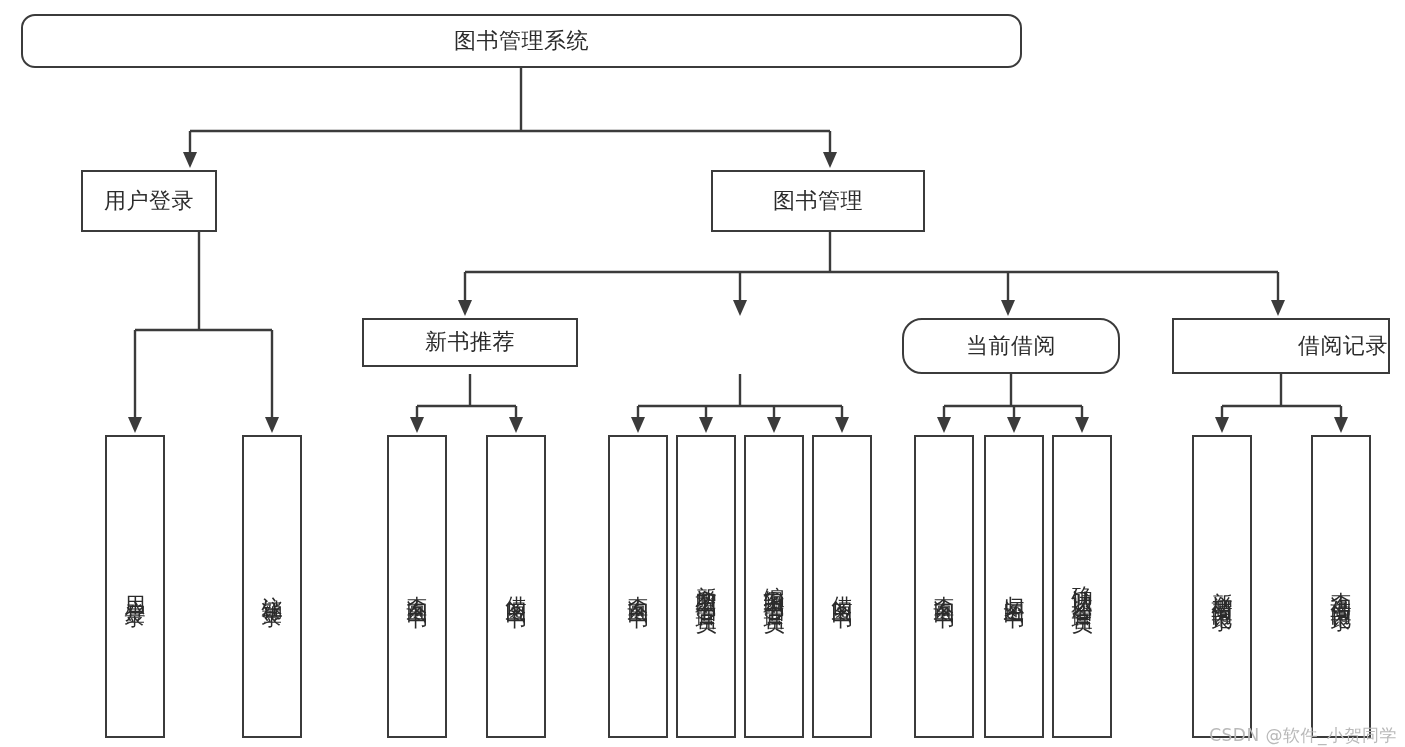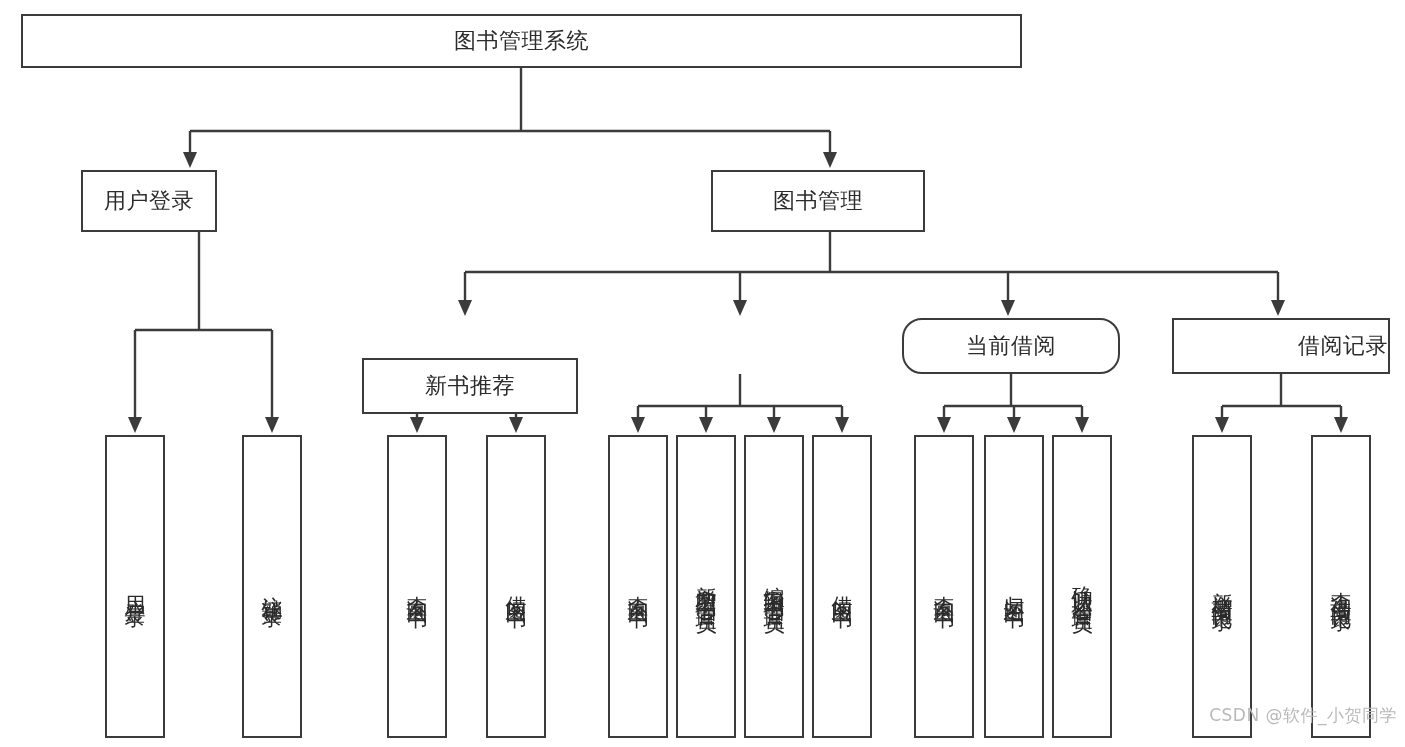--- a/index.html
+++ b/index.html
@@ -25,20 +25,21 @@
     position: absolute;
     box-sizing: border-box;
     background: #ffffff;
     border: 2px solid #3b3b3b;
     display: flex;
     align-items: center;
     justify-content: center;
   }
   .node-box.level0 {
     border-width: 2px;
+    border-radius: 14px;
   }
   .node-label-h {
     font-size: 22px;
     color: #2b2b2b;
     line-height: 1.1;
     letter-spacing: 0.5px;
     white-space: nowrap;
     text-align: center;
   }
   .node-box.leaf {
@@ -70,21 +71,21 @@
     fill: none;
     stroke-linecap: butt;
   }
   .conn-arrow {
     fill: #3b3b3b;
     stroke: none;
   }
   #watermark {
     position: absolute;
     right: 8px;
-    bottom: 20px;
+    bottom: 0;
     font-size: 17px;
     color: #b9b9b9;
     letter-spacing: 0.5px;
     white-space: nowrap;
     user-select: none;
   }
 </style>
 </head>
 <body>
 
@@ -156,21 +157,21 @@
     <span class="node-label-h">图书管理系统</span>
   </div>
 
   <div class="node-box level1" style="left: 81px; top: 170px; width: 136px; height: 62px;">
     <span class="node-label-h">用户登录</span>
   </div>
   <div class="node-box level1" style="left: 711px; top: 170px; width: 214px; height: 62px;">
     <span class="node-label-h">图书管理</span>
   </div>
 
-  <div class="node-box level2" style="left: 362px; top: 318px; width: 216px; height: 56px; margin-top: 40px;">
+  <div class="node-box level2" style="left: 362px; top: 318px; width: 216px; height: 49px;">
     <span class="node-label-h">新书推荐</span>
   </div>
   <div class="node-box level2" style="left: 902px; top: 318px; width: 218px; height: 56px; border-radius: 20px;">
     <span class="node-label-h">当前借阅</span>
   </div>
   <div class="node-box level2" style="left: 1172px; top: 318px; width: 218px; height: 56px; justify-content: flex-end;">
     <span class="node-label-h">借阅记录</span>
   </div>
 
   <div class="node-box leaf" style="left: 105px; top: 435px; width: 60px; height: 303px;">

